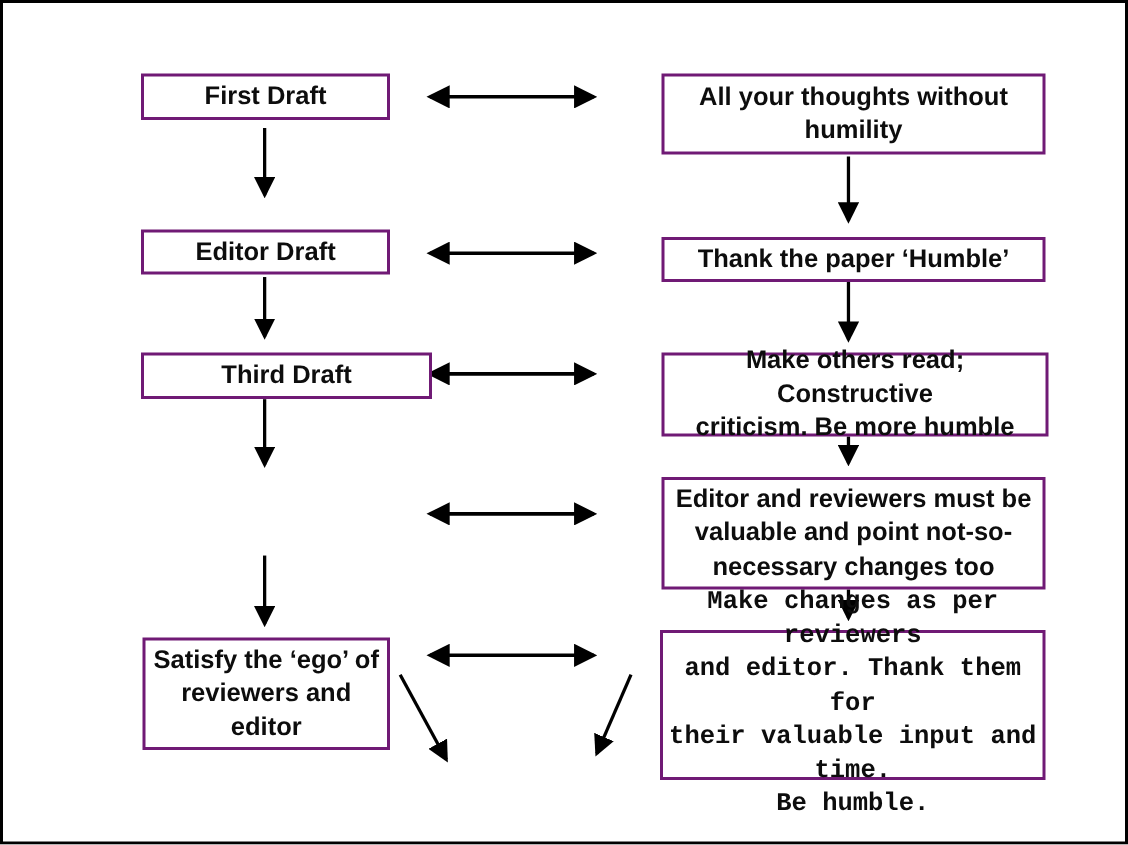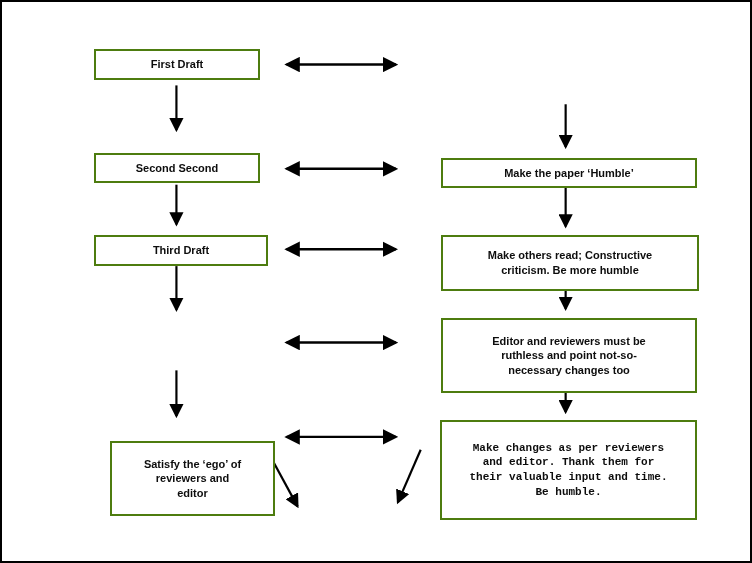--- a/index.html
+++ b/index.html
@@ -21,38 +21,38 @@
     position: absolute;
     left: 0;
     top: 0;
     width: 100%;
     height: 100%;
   }
   .node {
     position: absolute;
     box-sizing: border-box;
     background: #ffffff;
-    border: 2px solid #4d7c0f;
+    border: 2px solid #701a75;
     display: flex;
     align-items: center;
     justify-content: center;
     text-align: center;
     font-weight: bold;
-    font-size: 11px;
+    font-size: 17px;
     line-height: 1.32;
     color: #0d0d0d;
     white-space: pre-line;
     padding: 1px 2px;
   }
   
   .l1 { left: 92px;  top: 47px;  width: 166px; height: 31px; }
   .l2 { left: 92px;  top: 151px; width: 166px; height: 30px; }
-  .l3 { left: 92px;  top: 233px; width: 174px; height: 31px; }
+  .l3 { left: 92px;  top: 233px; width: 194px; height: 31px; }
   .l4 { left: 92px;  top: 316px; width: 166px; height: 53px; }
-  .l5 { left: 108px;  top: 423px; width: 165px; height: 75px; margin-top: 16px; }
+  .l5 { left: 93px;  top: 423px; width: 165px; height: 75px; }
   
   .r1 { left: 439px; top: 47px;  width: 256px; height: 54px; }
   .r2 { left: 439px; top: 156px; width: 256px; height: 30px; }
   .r3 { left: 439px; top: 233px; width: 258px; height: 56px; text-align: center; }
   .r4 { left: 439px; top: 316px; width: 256px; height: 75px; }
   .r5 { left: 438px; top: 418px; width: 257px; height: 100px; font-family: Liberation Mono, monospace; }
   
   .pub { left: 282px; top: 517px; width: 141px; height: 31px; margin-top: 47px; }
 </style>
 </head>
@@ -81,31 +81,33 @@
     <line x1="286" y1="168" x2="396" y2="168" stroke="#000" stroke-width="2.4" marker-start="url(#ah)" marker-end="url(#ah)"></line>
     <line x1="286" y1="249" x2="396" y2="249" stroke="#000" stroke-width="2.4" marker-start="url(#ah)" marker-end="url(#ah)"></line>
     <line x1="286" y1="343" x2="396" y2="343" stroke="#000" stroke-width="2.4" marker-start="url(#ah)" marker-end="url(#ah)"></line>
     <line x1="286" y1="438" x2="396" y2="438" stroke="#000" stroke-width="2.4" marker-start="url(#ah)" marker-end="url(#ah)"></line>
 
     <line x1="266" y1="451" x2="297" y2="508" stroke="#000" stroke-width="2.2" marker-end="url(#ah)"></line>
     <line x1="421" y1="451" x2="398" y2="504" stroke="#000" stroke-width="2.2" marker-end="url(#ah)"></line>
   </svg>
 
   <div class="node l1">First Draft</div>
-  <div class="node l2">Second Second</div>
+  <div class="node l2">Editor Draft</div>
   <div class="node l3">Third Draft</div>
   <div class="node l5">Satisfy the ‘ego’ of
 reviewers and
 editor</div>
 
-  <div class="node r2">Make the paper ‘Humble’</div>
+  <div class="node r1">All your thoughts without
+humility</div>
+  <div class="node r2">Thank the paper ‘Humble’</div>
   <div class="node r3">Make others read; Constructive
 criticism. Be more humble</div>
   <div class="node r4">Editor and reviewers must be
-ruthless and point not-so-
+valuable and point not-so-
 necessary changes too</div>
   <div class="node r5">Make changes as per reviewers
 and editor. Thank them for
 their valuable input and time.
 Be humble.</div>
 
   <div class="node pub">Publication!</div>
 
 </div>
 

